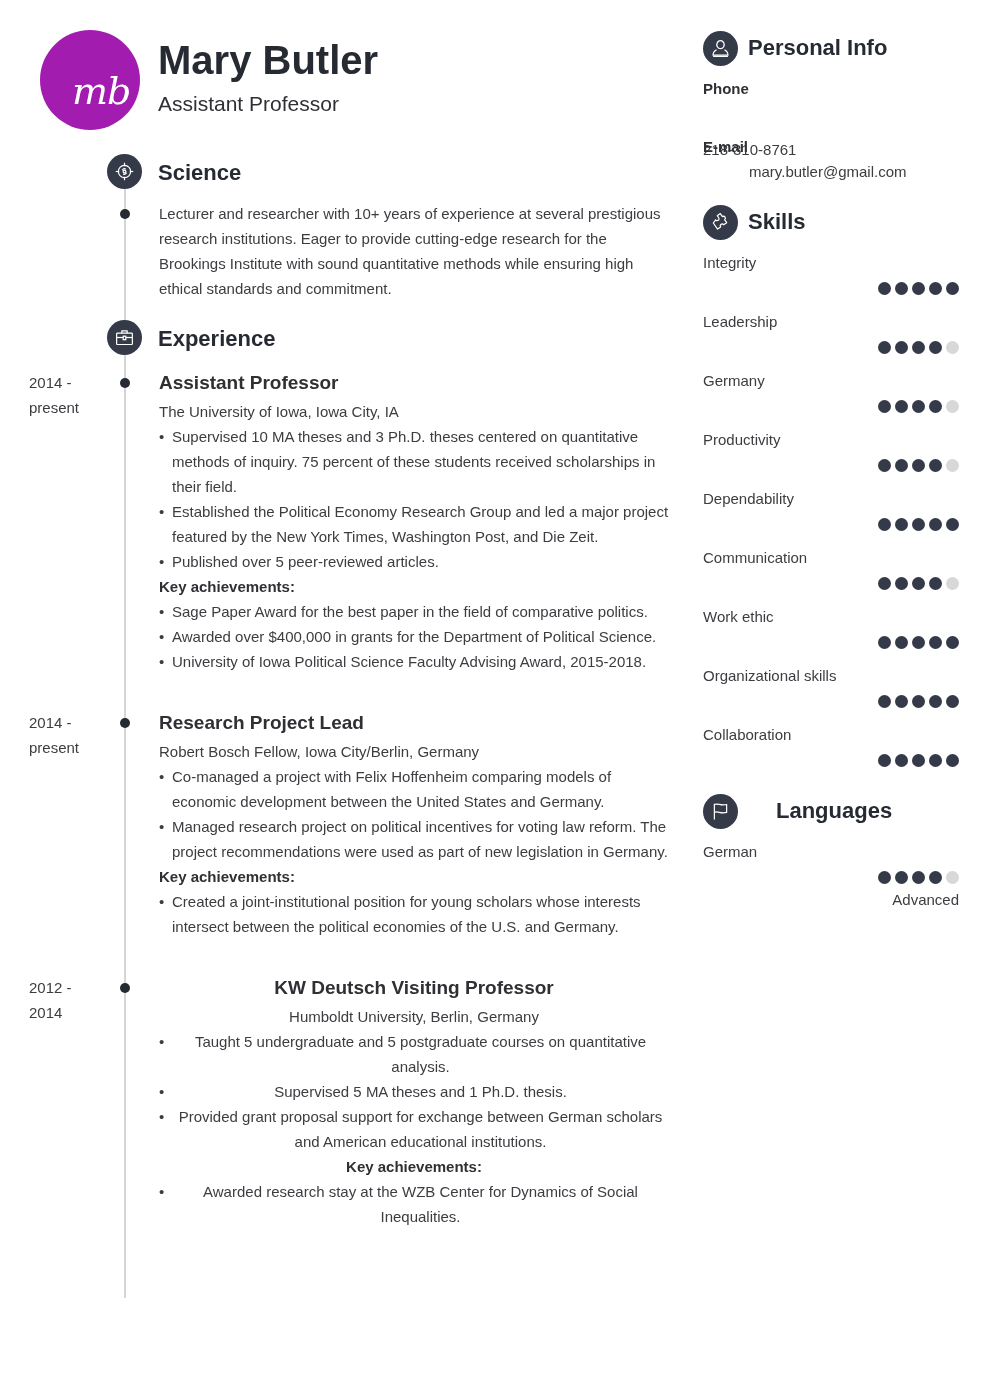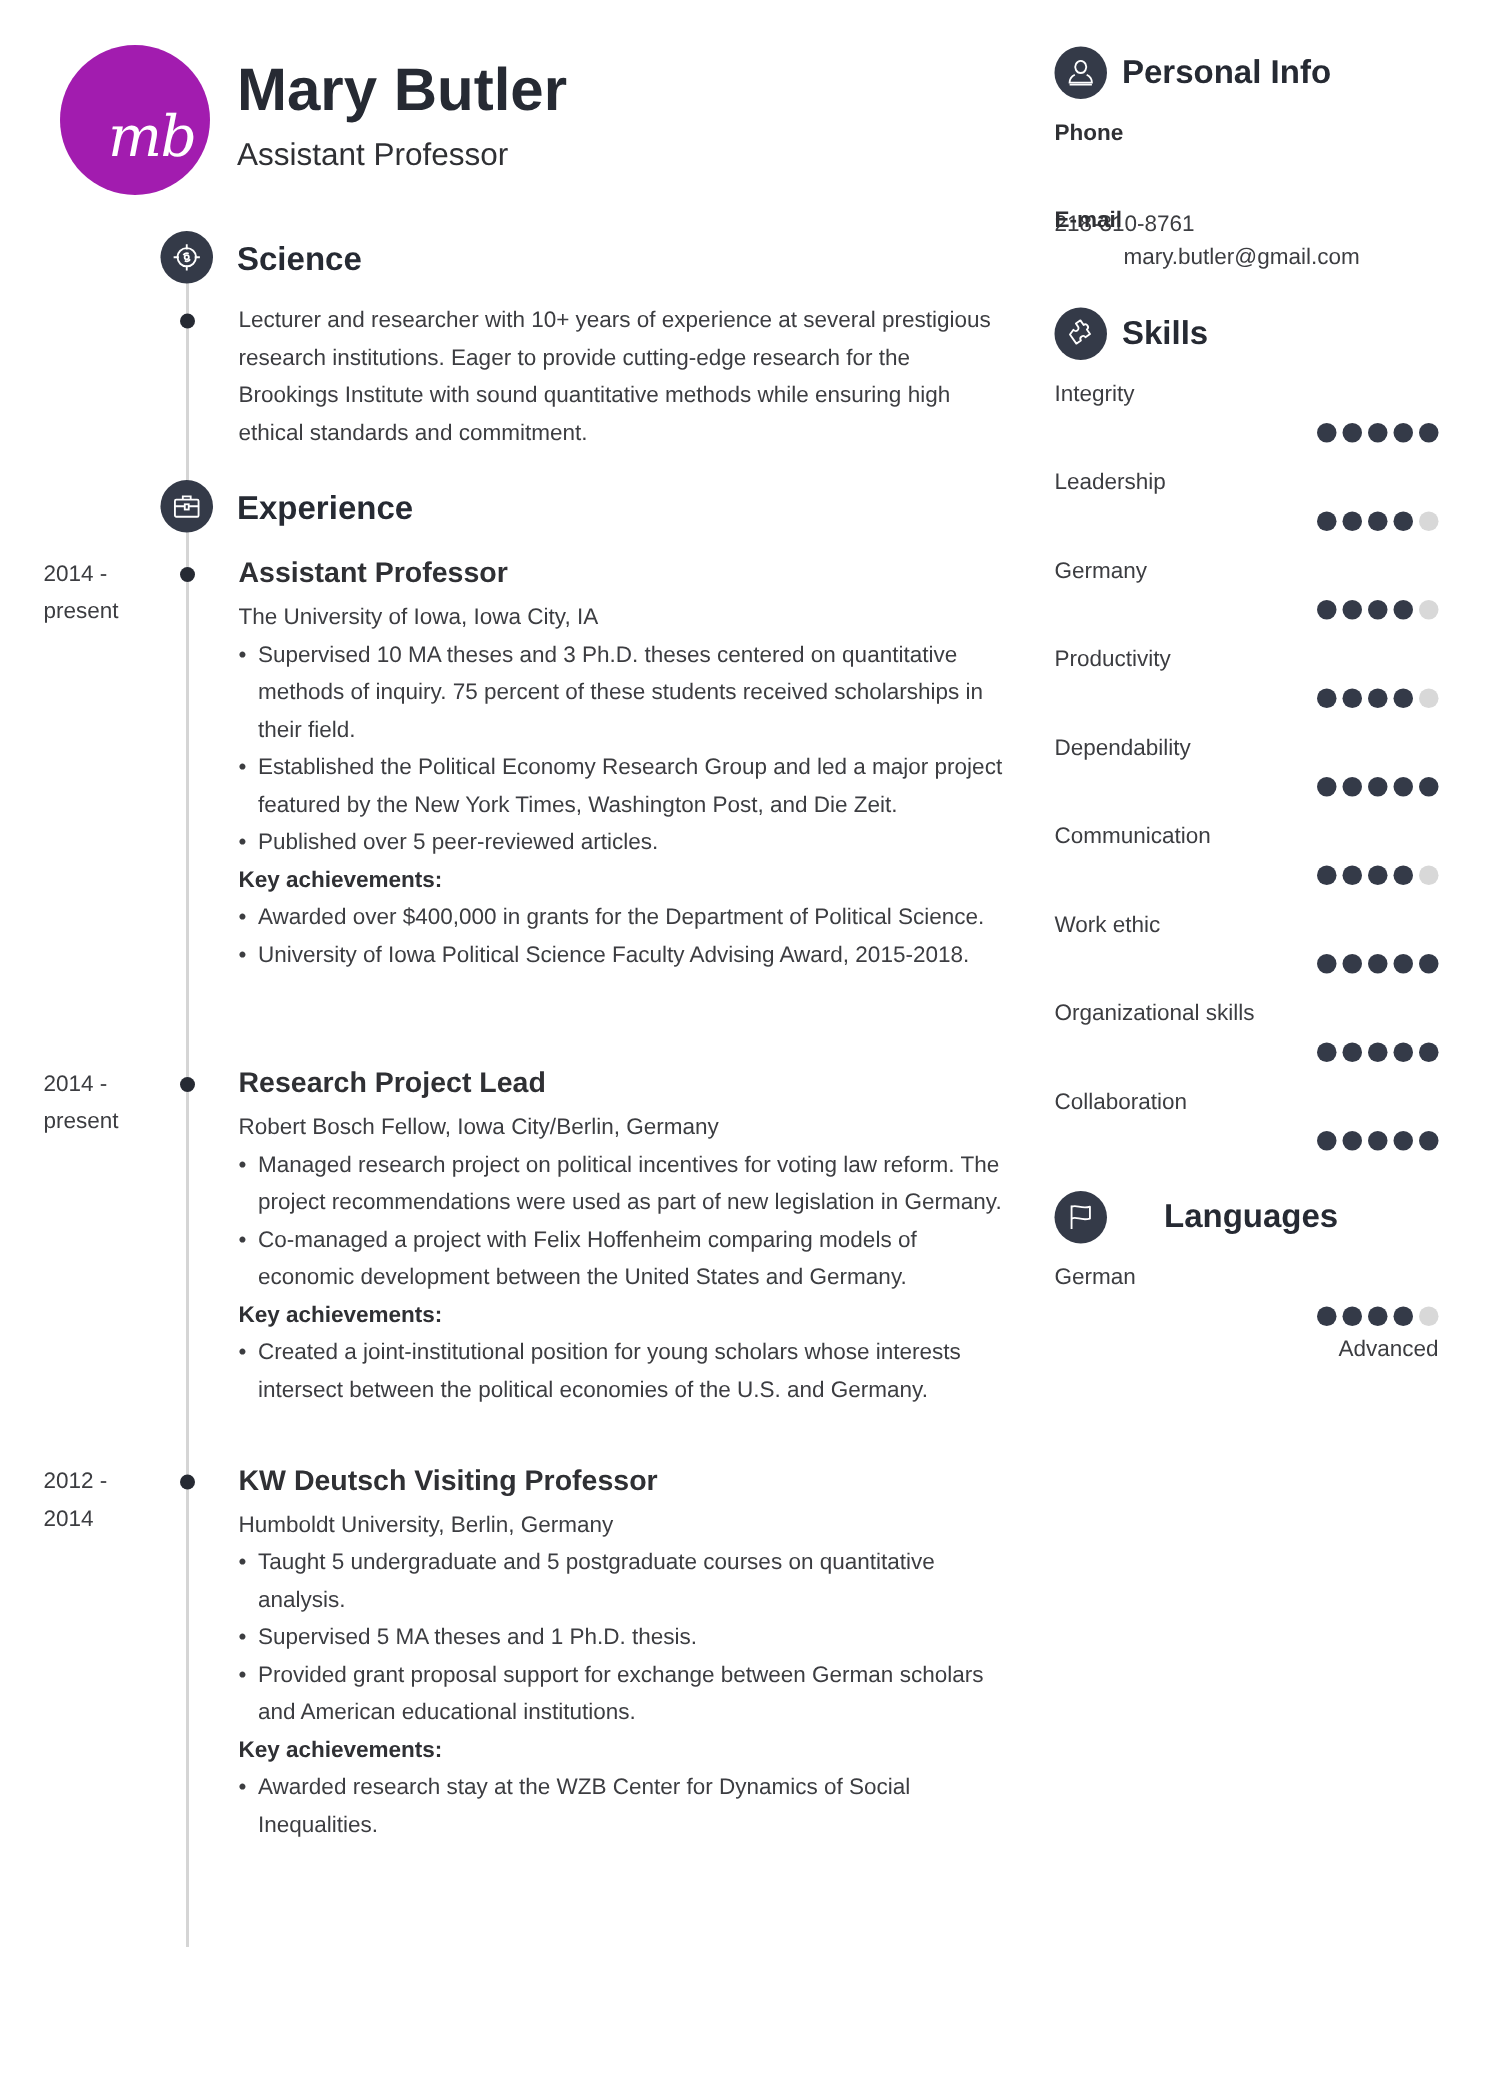--- a/index.html
+++ b/index.html
@@ -83,49 +83,50 @@
 <div class="job" style="top:371px;">
   <div class="job-heading">Assistant Professor</div>
   <div class="job-company">The University of Iowa, Iowa City, IA</div>
   <ul class="bullets">
     <li>Supervised 10 MA theses and 3 Ph.D. theses centered on quantitative methods of inquiry. 75 percent of these students received scholarships in their field.</li>
     <li>Established the Political Economy Research Group and led a major project featured by the New York Times, Washington Post, and Die Zeit.</li>
     <li>Published over 5 peer-reviewed articles.</li>
   </ul>
   <div class="key-ach">Key achievements:</div>
   <ul class="bullets">
+    <li>Sage Paper Award for the best paper in the field of comparative politics.</li>
     <li>Awarded over $400,000 in grants for the Department of Political Science.</li>
     <li>University of Iowa Political Science Faculty Advising Award, 2015-2018.</li>
   </ul>
 </div>
 
 <div class="date" style="top:710px;">
   <div>2014 -</div>
   <div>present</div>
 </div>
 <div class="dot" style="top:718px;"></div>
 <div class="job" style="top:711px;">
   <div class="job-heading">Research Project Lead</div>
   <div class="job-company">Robert Bosch Fellow, Iowa City/Berlin, Germany</div>
   <ul class="bullets">
+    <li>Co-managed a project with Felix Hoffenheim comparing models of economic development between the United States and Germany.</li>
     <li>Managed research project on political incentives for voting law reform. The project recommendations were used as part of new legislation in Germany.</li>
-    <li>Co-managed a project with Felix Hoffenheim comparing models of economic development between the United States and Germany.</li>
   </ul>
   <div class="key-ach">Key achievements:</div>
   <ul class="bullets">
     <li>Created a joint-institutional position for young scholars whose interests intersect between the political economies of the U.S. and Germany.</li>
   </ul>
 </div>
 
 <div class="date" style="top:975px;">
   <div>2012 -</div>
   <div>2014</div>
 </div>
 <div class="dot" style="top:983px;"></div>
-<div class="job" style="top:976px;">
+<div class="job" style="top:976px;text-align:center;">
   <div class="job-heading">KW Deutsch Visiting Professor</div>
   <div class="job-company">Humboldt University, Berlin, Germany</div>
   <ul class="bullets">
     <li>Taught 5 undergraduate and 5 postgraduate courses on quantitative analysis.</li>
     <li>Supervised 5 MA theses and 1 Ph.D. thesis.</li>
     <li>Provided grant proposal support for exchange between German scholars and American educational institutions.</li>
   </ul>
   <div class="key-ach">Key achievements:</div>
   <ul class="bullets">
     <li>Awarded research stay at the WZB Center for Dynamics of Social Inequalities.</li>

